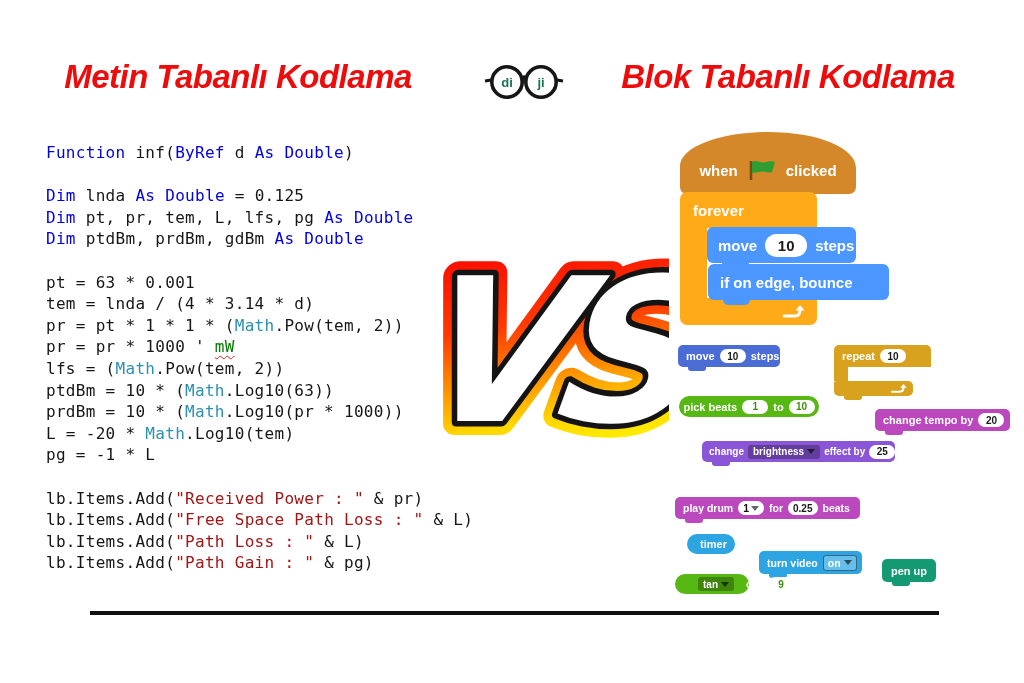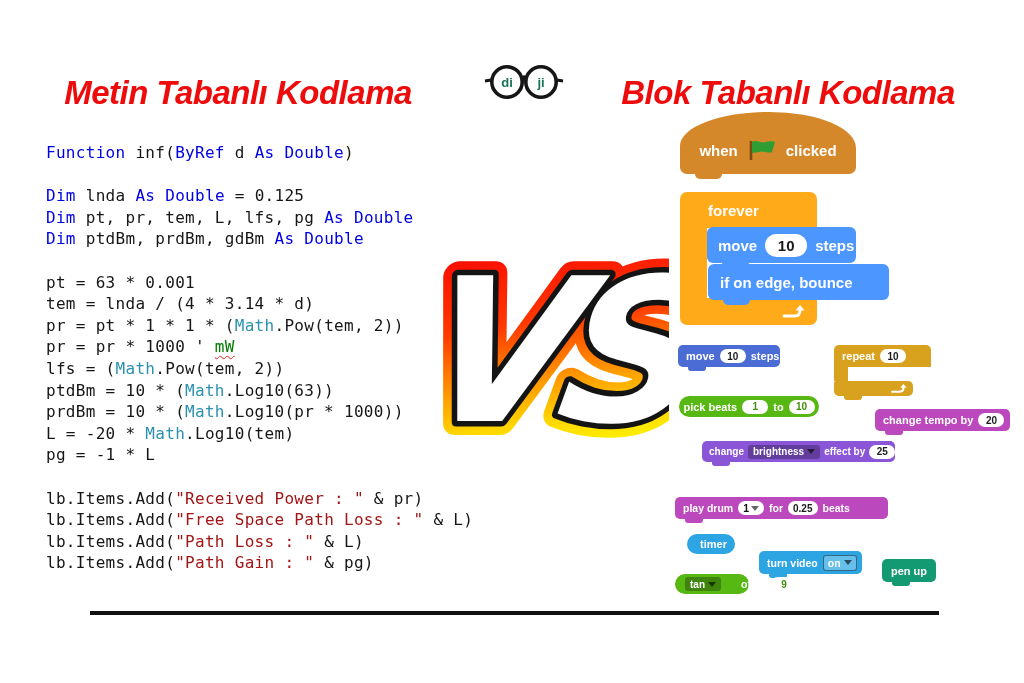--- a/index.html
+++ b/index.html
@@ -1,21 +1,21 @@
 <!DOCTYPE html>
 <html style="--title-red: #ee0b0b; --code-keyword: #0000e6; --code-type: #2b91af; --code-string: #a31515; --code-comment: #007d00; --events-orange: #d4882a; --control-gold: #ffab19; --control-gold-dark: #d8a11e; --motion-blue-bright: #4c97ff; --motion-blue: #4a6cd4; --operators-green: #57b713; --sound-magenta: #bc48be; --looks-purple: #8a55d7; --sensing-blue: #2ca5e2; --pen-green: #149a72; --flag-green: #2e9e33; --glasses-green: #1b7355;"><head>
 <meta charset="utf-8">
 <style>
   html,body{margin:0;padding:0;background:#fff;}
   .page{position:relative;width:1024px;height:683px;background:#ffffff;overflow:hidden;
         font-family:"Liberation Sans",sans-serif;}
 
   
   .title{position:absolute;font-style:italic;font-weight:bold;font-size:33px;
-         color:var(--title-red);text-align:center;letter-spacing:-0.5px;white-space:nowrap;margin-top:16px;}
+         color:var(--title-red);text-align:center;letter-spacing:-0.5px;white-space:nowrap;}
   .title-left{left:40px;top:58px;width:396px;}
   .title-right{left:600px;top:58px;width:376px;}
 
   
   .glasses{position:absolute;left:484px;top:55px;}
 
   
   .code{position:absolute;left:46px;top:142px;
         font-family:"DejaVu Sans Mono","Liberation Mono",monospace;
         font-size:16px;line-height:21.6px;letter-spacing:0.3px;white-space:pre;}
@@ -41,25 +41,25 @@
   .tri{display:inline-block;width:0;height:0;border-left:4px solid transparent;
        border-right:4px solid transparent;border-top:5px solid rgba(0,0,0,.6);}
   .dd-dark{display:inline-flex;align-items:center;gap:3px;background:rgba(0,0,0,.28);
        border-radius:3px;padding:0 5px;height:15px;color:#fff;}
   .dd-lite{display:inline-flex;align-items:center;gap:3px;background:rgba(255,255,255,.28);
        border:1px solid rgba(0,0,0,.45);border-radius:3px;padding:0 4px;height:14px;color:#fff;}
   .dd-oval{display:inline-flex;align-items:center;gap:2px;background:#fff;border-radius:10px;
        padding:0 5px;height:14px;color:#111;}
 
   
-  .hat{left:680px;top:112px;width:176px;height:62px;background:var(--events-orange);
+  .hat{left:680px;top:132px;width:176px;height:62px;background:var(--events-orange);
        border-radius:88px 86px 7px 7px / 34px 36px 7px 7px;
        justify-content:center;gap:9px;padding-top:14px;font-size:15px;}
   .forever-top{left:680px;top:192px;width:137px;height:36px;background:var(--control-gold);
-       border-radius:7px 7px 0 0;padding-left:28px;font-size:15px;}
+       border-radius:7px 7px 0 0;padding-left:13px;font-size:15px;}
   .forever-spine{left:680px;top:228px;width:27px;height:71px;background:var(--control-gold);}
   .forever-bottom{left:680px;top:298px;width:137px;height:27px;background:var(--control-gold);
        border-radius:0 0 7px 7px;justify-content:flex-end;padding-right:12px;}
   .mv{left:707px;top:227px;width:149px;height:36px;background:var(--motion-blue-bright);
        border-radius:6px;gap:8px;padding:0 11px;font-size:15px;}
   .mv .oval{height:23px;min-width:30px;font-size:15px;padding:0 6px;}
   .ifedge{left:708px;top:264px;width:181px;height:36px;background:var(--motion-blue-bright);
        border-radius:6px;padding:0 12px;font-size:15px;}
 
   
@@ -72,30 +72,30 @@
   .rep-top .oval{height:14px;min-width:16px;font-size:10px;padding:0 5px;}
   .rep-spine{left:834px;top:367px;width:14px;height:14px;background:var(--control-gold-dark);}
   .rep-bottom{left:834px;top:381px;width:79px;height:15px;background:var(--control-gold-dark);
        border-radius:2px 5px 5px 5px;justify-content:flex-end;padding-right:6px;}
   .p-random{left:679px;top:396px;width:140px;height:21px;background:var(--operators-green);
        border-radius:11px;justify-content:center;}
   .p-tempo{left:875px;top:409px;width:135px;height:22px;background:var(--sound-magenta);}
   .p-effect{left:702px;top:441px;width:193px;height:21px;background:var(--looks-purple);
        font-size:10px;gap:4px;padding:0 7px;}
   .p-effect .dd-dark{font-size:10px;height:14px;justify-content:center;}
-  .p-drum{left:675px;top:497px;width:213px;height:22px;background:var(--sound-magenta);
+  .p-drum{left:675px;top:497px;width:185px;height:22px;background:var(--sound-magenta);
        font-size:10.5px;}
   .p-timer{left:687px;top:534px;width:48px;height:20px;background:var(--sensing-blue);
        border-radius:10px;justify-content:flex-end;}
   .p-video{left:759px;top:551px;width:103px;height:23px;background:var(--sensing-blue);
        font-size:10.5px;}
   .p-pen{left:882px;top:559px;width:54px;height:23px;background:var(--pen-green);
        justify-content:center;}
   .p-tan{left:675px;top:574px;width:74px;height:20px;background:var(--operators-green);
-       border-radius:10px;font-size:10.5px;gap:20px;padding:0 10px;}
+       border-radius:10px;font-size:10.5px;gap:12px;padding:0 23px;}
   .p-tan .dd-dark{height:14px;font-size:10px;}
 
   .divider{position:absolute;left:90px;top:611px;width:849px;height:4px;background:#101010;}
 </style>
 </head>
 <body>
 
 <div class="page">
 
   <div class="title title-left">Metin Tabanlı Kodlama</div>

